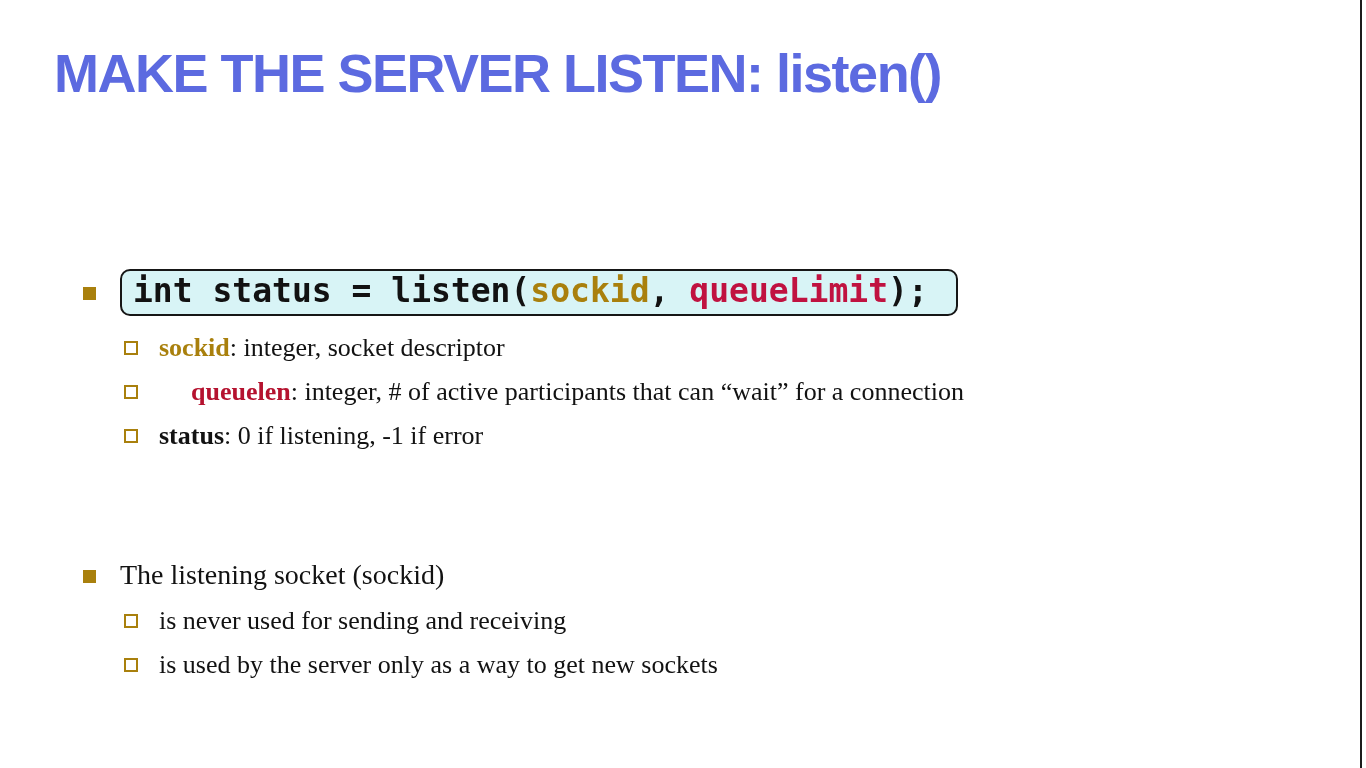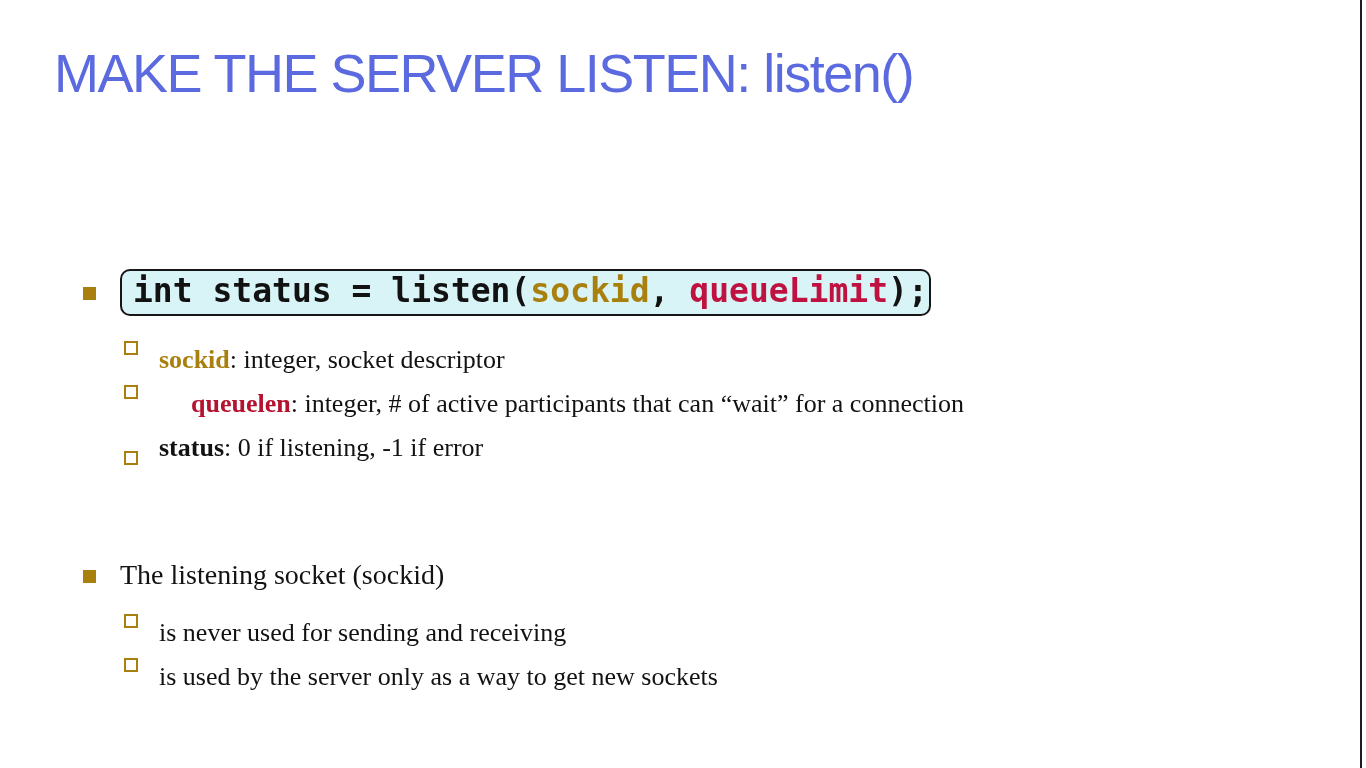--- a/index.html
+++ b/index.html
@@ -23,42 +23,41 @@
     top: 0;
     width: 2px;
     height: 768px;
     background: #1c1c1c;
   }
   .title {
     position: absolute;
     left: 54px;
     top: 42px;
     font-family: "Liberation Sans", sans-serif;
-    font-weight: 400;
+    font-weight: 700;
     font-size: 54px;
     letter-spacing: -1.5px;
     color: #5c6ae0;
     white-space: nowrap;
   }
   .row {
     position: absolute;
     display: flex;
     align-items: flex-start;
     white-space: nowrap;
   }
   .body-text {
     font-size: 28px;
     line-height: 36px;
     color: #121212;
   }
   .sub-text {
     font-size: 26px;
     line-height: 34px;
     color: #121212;
-    margin-top: 12px;
   }
   .bullet-sq {
     flex: 0 0 auto;
     width: 13px;
     height: 13px;
     background: #a9800d;
     margin-right: 24px;
   }
   .sub-sq {
     flex: 0 0 auto;
@@ -68,21 +67,21 @@
     background: #ffffff;
     margin-right: 21px;
   }
   .mt13 { margin-top: 13px; }
   .mt14 { margin-top: 15px; }
   .mt9  { margin-top: 10px; }
   .code-box {
     background: #d8f4f6;
     border: 2px solid #161616;
     border-radius: 10px;
-    padding: 1px 1px 4px 11px;
+    padding: 1px 28px 4px 11px;
     font-family: "DejaVu Sans Mono", monospace;
     font-weight: 700;
     font-size: 33px;
     line-height: 38px;
     color: #121212;
     margin-top: -3px;
   }
   .tok-arg1 { color: #a9800d; }
   .tok-arg2 { color: #c01240; }
   .term-gold { font-weight: 700; color: #a9800d; }
@@ -111,21 +110,21 @@
   <div class="row" style="left:124px; top:331px;">
     <span class="sub-sq mt9"></span>
     <span class="sub-text"><span class="term-gold">sockid</span><span>: integer, socket descriptor</span></span>
   </div>
 
   <div class="row" style="left:124px; top:375px;gap:32px;">
     <span class="sub-sq mt9"></span>
     <span class="sub-text"><span class="term-red">queuelen</span><span>: integer, # of active participants that can “wait” for a connection</span></span>
   </div>
 
-  <div class="row" style="left:124px; top:419px;align-items:flex-end;">
+  <div class="row" style="left:124px; top:419px;">
     <span class="sub-sq mt9"></span>
     <span class="sub-text"><span class="term-black">status</span><span>: 0 if listening, -1 if error</span></span>
   </div>
 
 
   <div class="row" style="left:83px; top:557px;justify-content:center;">
     <span class="bullet-sq mt13"></span>
     <span class="body-text">The listening socket (sockid)</span>
   </div>
 

